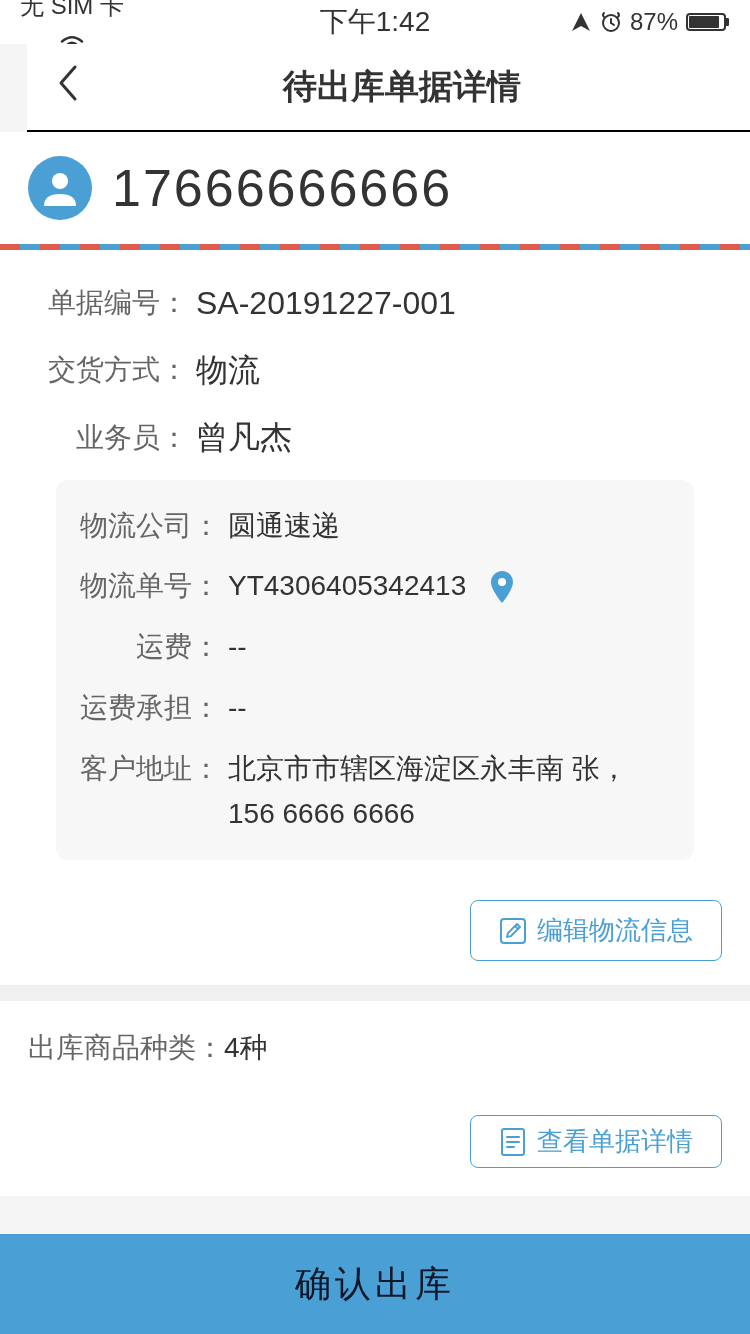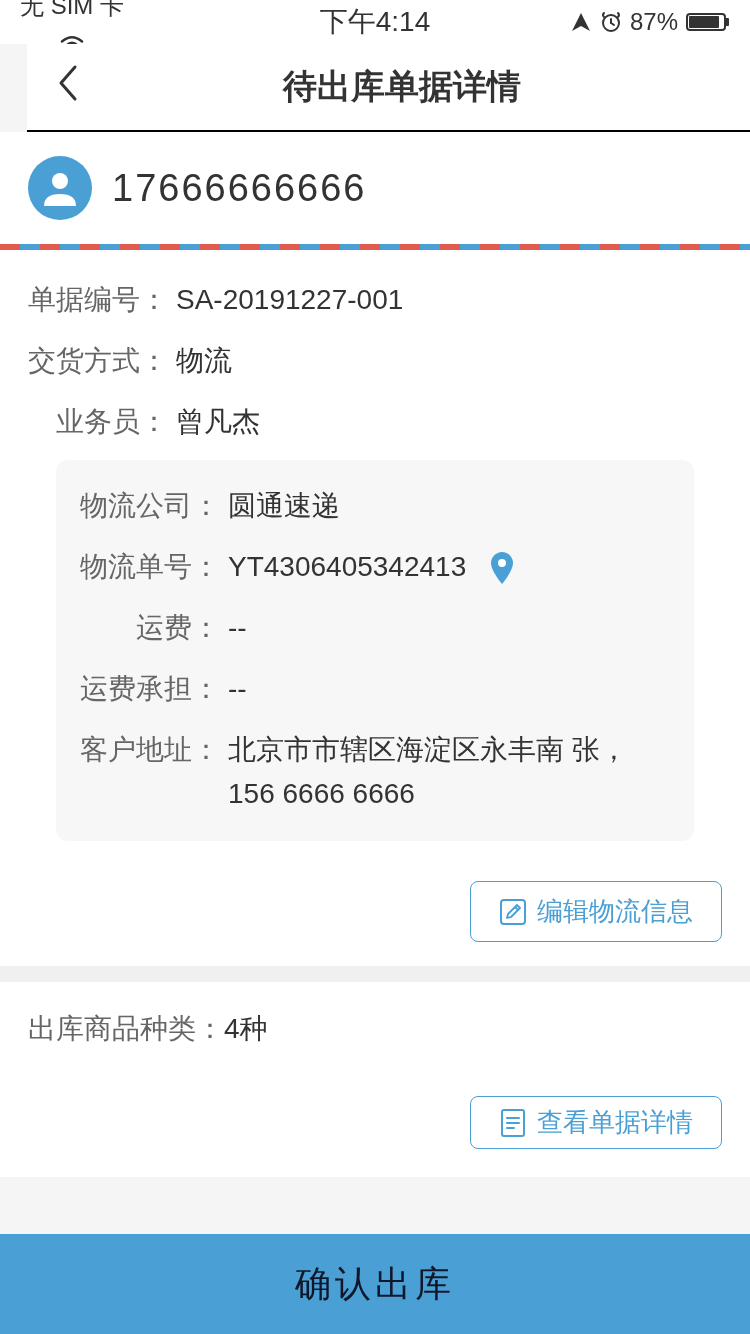--- a/index.html
+++ b/index.html
@@ -83,21 +83,21 @@
       width: 64px;
       height: 64px;
       border-radius: 50%;
       background: #4a9fd4;
       display: flex;
       align-items: center;
       justify-content: center;
       flex-shrink: 0;
     }
     .user-phone {
-      font-size: 38px;
+      font-size: 52px;
       font-weight: 500;
       color: #333;
       letter-spacing: 2px;
     }
 
     
     .dashed-divider {
       width: 100%;
       height: 6px;
       background: repeating-linear-gradient(
@@ -111,31 +111,32 @@
     .info-section {
       background: #fff;
       padding: 28px 28px 20px 28px;
       margin-bottom: 0;
     }
     .info-row {
       display: flex;
       align-items: center;
       margin-bottom: 16px;
       line-height: 1.6;
+      margin-left: 20px;
     }
     .info-label {
       color: #666;
       font-size: 28px;
       min-width: 140px;
       text-align: right;
       flex-shrink: 0;
     }
     .info-value {
       color: #333;
-      font-size: 28px;
+      font-size: 32px;
       flex: 1;
       padding-left: 8px;
     }
 
     
     .logistics-card {
       background: #f7f7f7;
       border-radius: 12px;
       margin: 16px 28px 0 28px;
       padding: 24px 24px;
@@ -274,21 +275,21 @@
 <div class="status-bar">
   <div class="status-left">
     <span>无 SIM 卡</span>
 
     <svg width="30" height="22" viewBox="0 0 30 22">
       <path d="M15 17 a2 2 0 1 1 0.001 0Z" fill="#333"></path>
       <path d="M9.5 13.5 Q15 8 20.5 13.5" fill="none" stroke="#333" stroke-width="2.5" stroke-linecap="round"></path>
       <path d="M5 9.5 Q15 1 25 9.5" fill="none" stroke="#333" stroke-width="2.5" stroke-linecap="round"></path>
     </svg>
   </div>
-  <div class="status-center">下午4:14</div>
+  <div class="status-center">下午1:42</div>
   <div class="status-right">
 
     <svg width="22" height="22" viewBox="0 0 22 22">
       <path d="M11 2 L20 20 L11 15 L2 20 Z" fill="#333"></path>
     </svg>
 
     <svg width="22" height="22" viewBox="0 0 22 22">
       <circle cx="11" cy="12" r="8" fill="none" stroke="#333" stroke-width="2"></circle>
       <line x1="11" y1="8" x2="11" y2="12" stroke="#333" stroke-width="2" stroke-linecap="round"></line>
       <line x1="11" y1="12" x2="14" y2="14" stroke="#333" stroke-width="2" stroke-linecap="round"></line>

